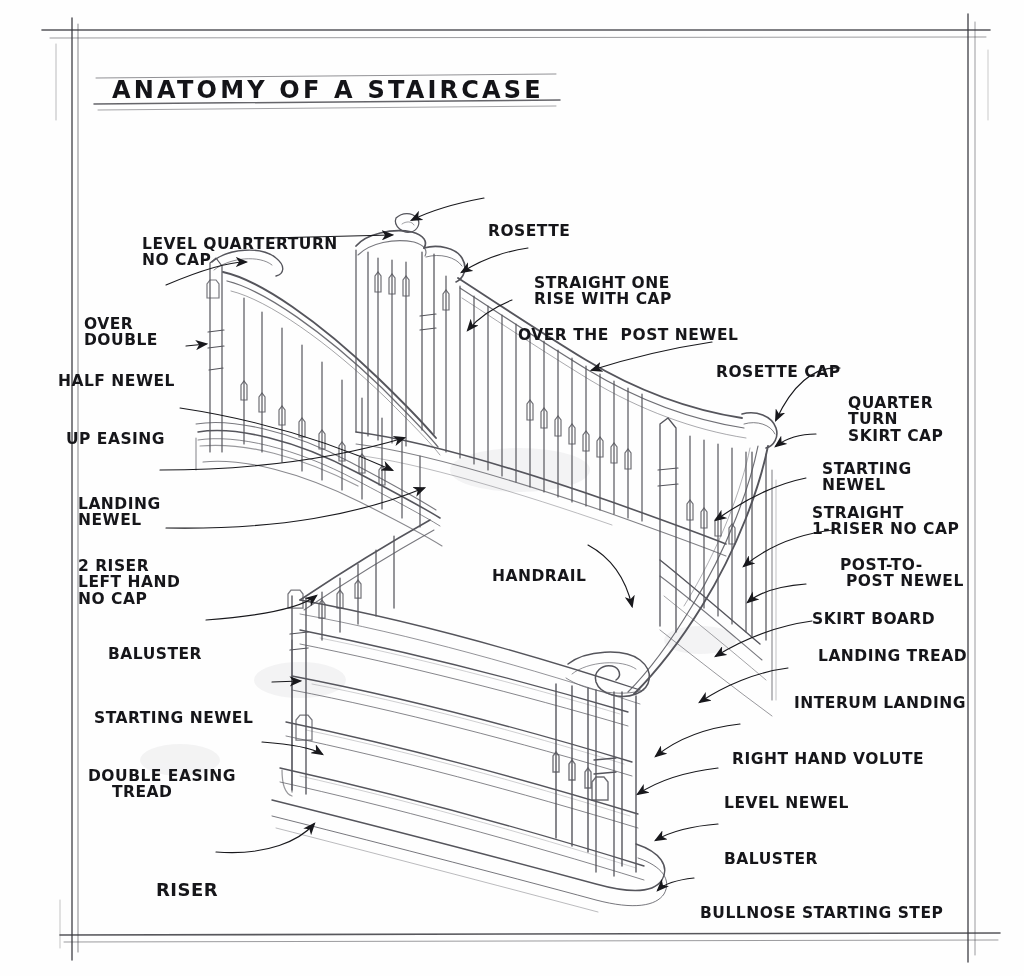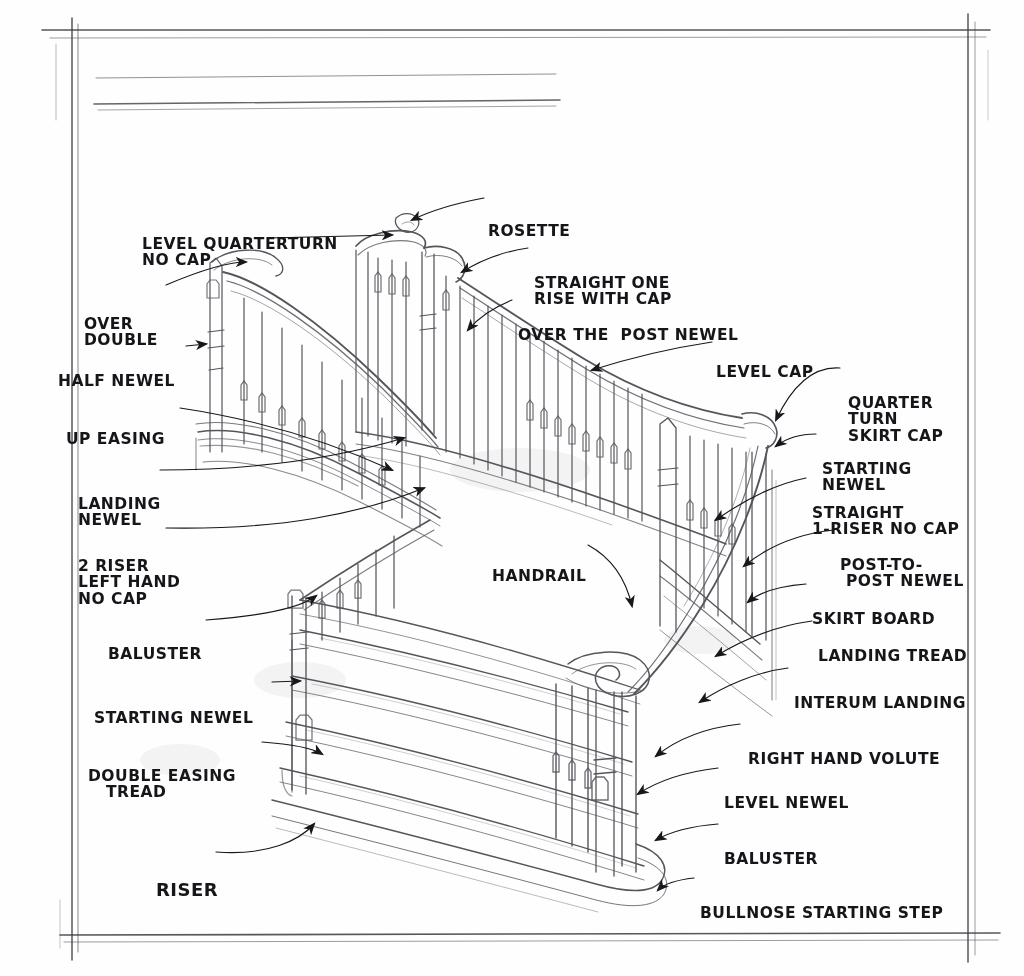--- a/index.html
+++ b/index.html
@@ -31,20 +31,21 @@
       <path d="M60 935 L1000 933" stroke-width="1.6" opacity=".85"></path>
       <path d="M64 942 L998 940" stroke-width="1.0" opacity=".5"></path>
       <path d="M968 14 L968 962" stroke-width="1.5" opacity=".85"></path>
       <path d="M975 22 L975 955" stroke-width="1.0" opacity=".5"></path>
       <path d="M56 44 L56 120" stroke-width="1.0" opacity=".35"></path>
       <path d="M60 900 L60 948" stroke-width="1.0" opacity=".3"></path>
       <path d="M988 50 L988 120" stroke-width="0.9" opacity=".3"></path>
     </g>
   </svg>
 
+  <div class="title">ANATOMY OF A STAIRCASE</div>
   <svg class="layer">
     <g stroke="#4a4a50" fill="none" stroke-linecap="round">
       <path d="M96 78 L556 74" stroke-width="1.0" opacity=".6"></path>
       <path d="M94 104 L560 100" stroke-width="1.5" opacity=".85"></path>
       <path d="M98 110 L556 106" stroke-width="1.0" opacity=".5"></path>
     </g>
   </svg>
 
   <svg class="layer" viewBox="0 0 1024 976">
     <defs>
@@ -327,21 +328,21 @@
     <div class="lbl sz15" style="left:78px;top:525px">
       <span>2 RISER</span><span>LEFT HAND</span><span>NO CAP</span>
     </div>
     <div class="lbl sz15" style="left:108px;top:613px">
       <span>BALUSTER</span>
     </div>
     <div class="lbl sz15" style="left:94px;top:677px">
       <span>STARTING NEWEL</span>
     </div>
     <div class="lbl sz15" style="left:88px;top:735px">
-      <span>DOUBLE EASING</span><span style="margin-left:18px">TREAD</span>
+      <span>DOUBLE EASING</span><span style="margin-left:24px">TREAD</span>
     </div>
     <div class="lbl sz17" style="left:156px;top:842px">
       <span>RISER</span>
     </div>
   </div>
 
   <div>
     <div class="lbl sz15" style="left:492px;top:535px">
       <span>HANDRAIL</span>
     </div>
@@ -351,21 +352,21 @@
     <div class="lbl sz15" style="left:488px;top:190px">
       <span>ROSETTE</span>
     </div>
     <div class="lbl sz15" style="left:534px;top:242px">
       <span>STRAIGHT ONE</span><span>RISE WITH CAP</span>
     </div>
     <div class="lbl sz15" style="left:518px;top:294px">
       <span>OVER THE  POST NEWEL</span>
     </div>
     <div class="lbl sz15" style="left:716px;top:331px">
-      <span>LEVEL CAP</span>
+      <span>ROSETTE CAP</span>
     </div>
     <div class="lbl sz15" style="left:848px;top:362px">
       <span>QUARTER</span><span>TURN</span><span>SKIRT CAP</span>
     </div>
     <div class="lbl sz15" style="left:822px;top:428px">
       <span>STARTING</span><span>NEWEL</span>
     </div>
     <div class="lbl sz15" style="left:812px;top:472px">
       <span>STRAIGHT</span><span>1-RISER NO CAP</span>
     </div>
@@ -374,21 +375,21 @@
     </div>
     <div class="lbl sz15" style="left:812px;top:578px">
       <span>SKIRT BOARD</span>
     </div>
     <div class="lbl sz15" style="left:818px;top:615px">
       <span>LANDING TREAD</span>
     </div>
     <div class="lbl sz15" style="left:794px;top:662px">
       <span>INTERUM LANDING</span>
     </div>
-    <div class="lbl sz15" style="left:748px;top:718px">
+    <div class="lbl sz15" style="left:732px;top:718px">
       <span>RIGHT HAND VOLUTE</span>
     </div>
     <div class="lbl sz15" style="left:724px;top:762px">
       <span>LEVEL NEWEL</span>
     </div>
     <div class="lbl sz15" style="left:724px;top:818px">
       <span>BALUSTER</span>
     </div>
     <div class="lbl sz15" style="left:700px;top:872px">
       <span>BULLNOSE STARTING STEP</span>

